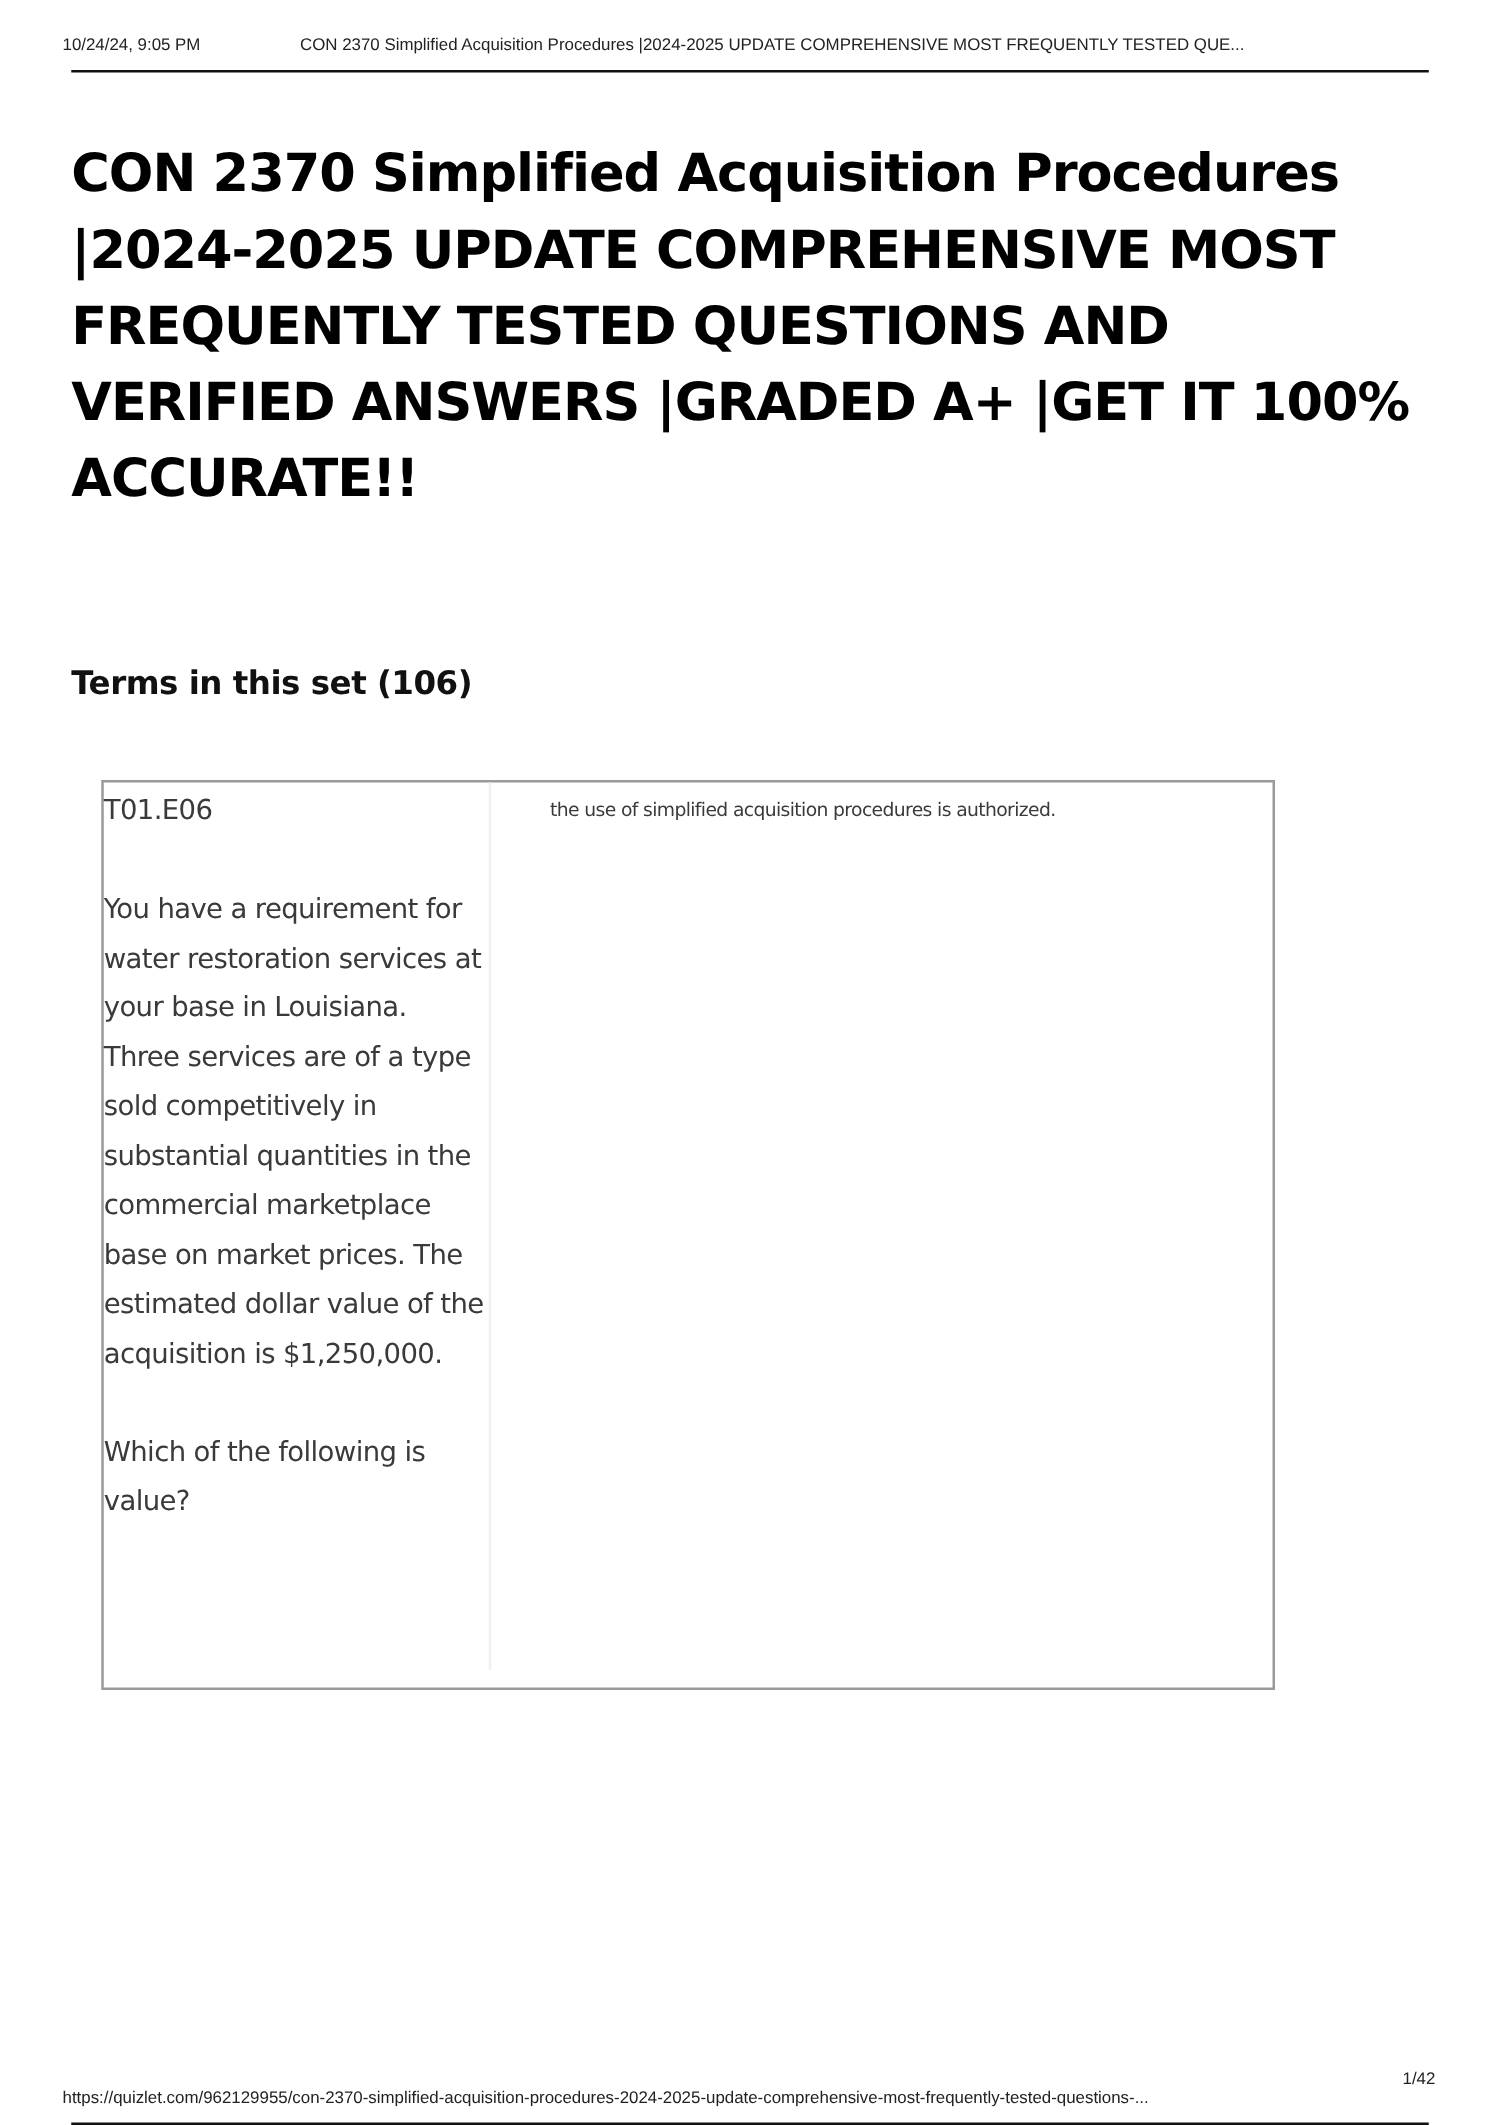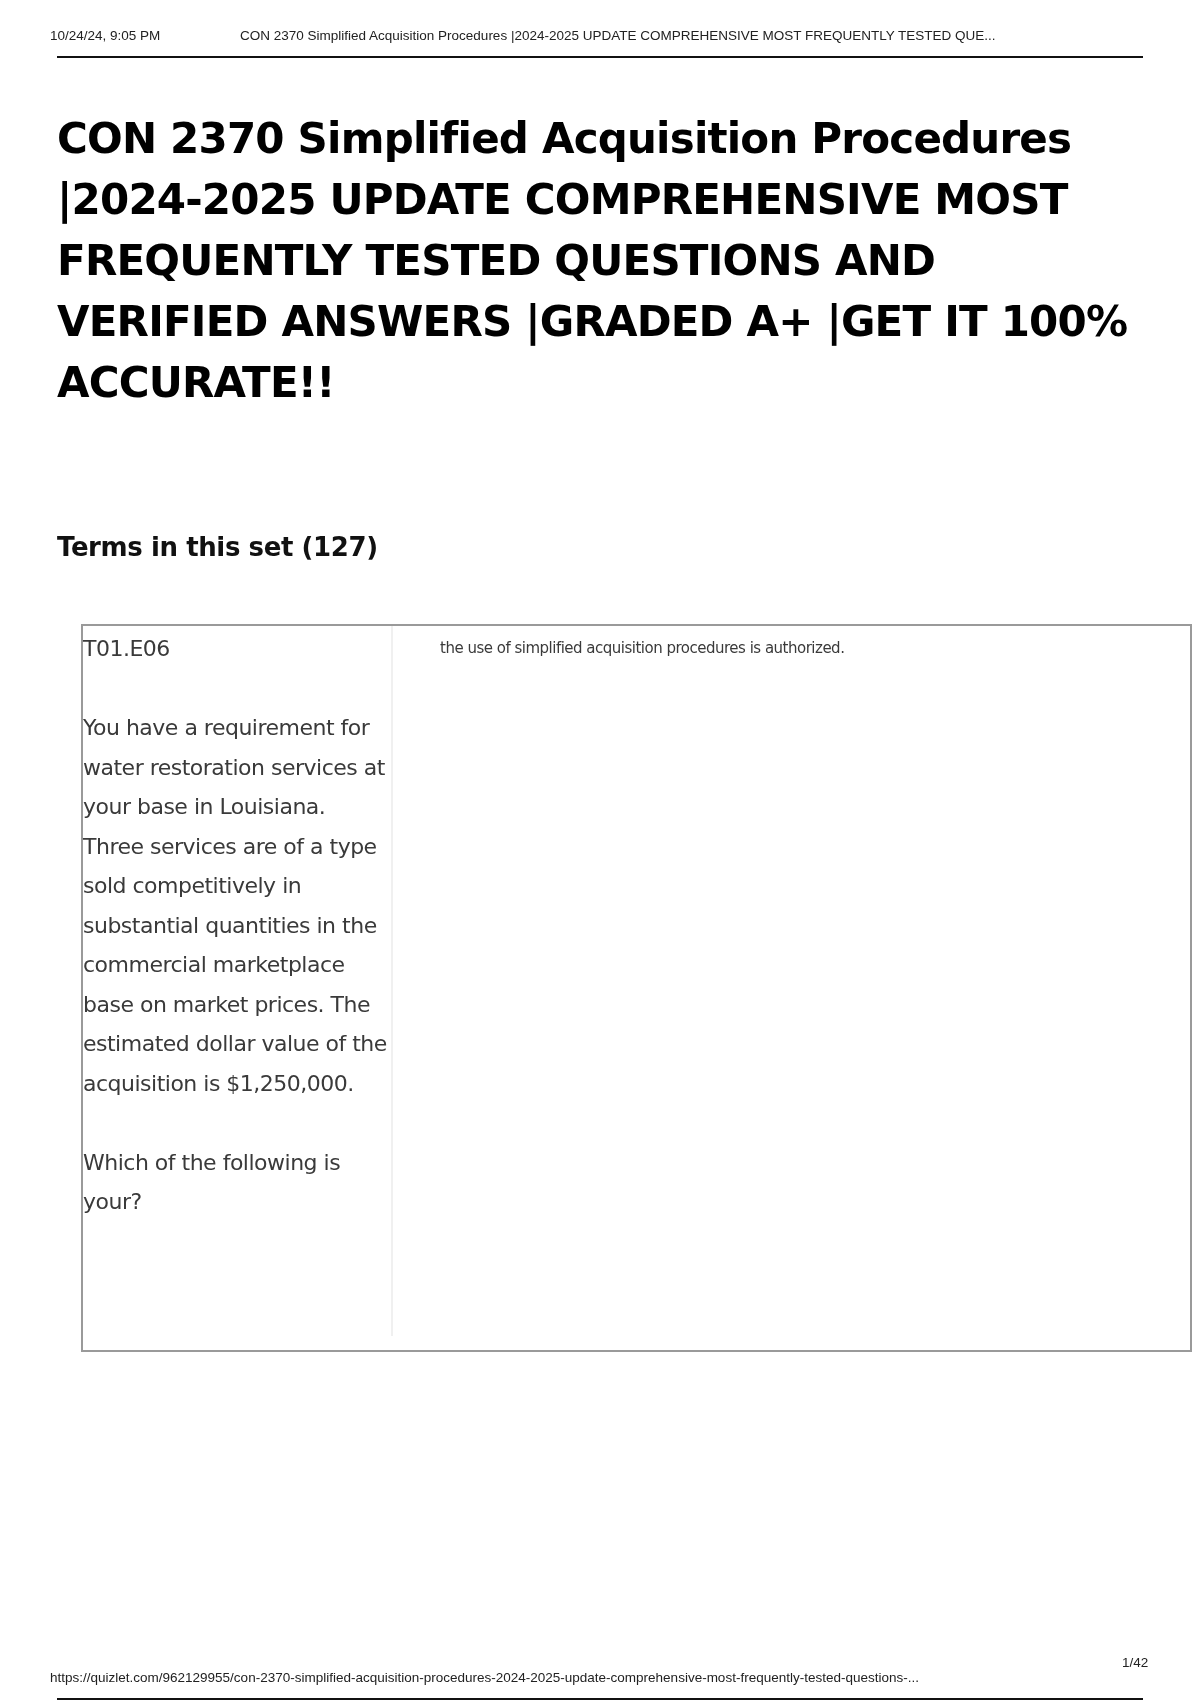--- a/index.html
+++ b/index.html
@@ -67,21 +67,21 @@
       font-family: "DejaVu Sans", sans-serif;
       font-weight: bold;
       font-size: 26px;
       letter-spacing: -0.4px;
       color: #111;
     }
     .term-card {
       position: absolute;
       top: 624px;
       left: 81px;
-      width: 1111px;
+      width: 939px;
       height: 728px;
       border: 2px solid #9a9a9a;
       box-sizing: border-box;
       background: #fff;
     }
     .term-col {
       position: absolute;
       top: 0;
       left: 0;
       width: 310px;
@@ -150,29 +150,29 @@
 <body>
 
 <div class="print-header">
   <span class="date">10/24/24, 9:05 PM</span>
   <span class="doc-title">CON 2370 Simplified Acquisition Procedures |2024-2025 UPDATE COMPREHENSIVE MOST FREQUENTLY TESTED QUE...</span>
 </div>
 <div class="header-rule"></div>
 
 <h1 class="page-title">CON 2370 Simplified Acquisition Procedures |2024-2025 UPDATE COMPREHENSIVE MOST FREQUENTLY TESTED QUESTIONS AND VERIFIED ANSWERS |GRADED A+ |GET IT 100% ACCURATE!!</h1>
 
-<h2 class="set-heading">Terms in this set (127)</h2>
+<h2 class="set-heading">Terms in this set (106)</h2>
 
 <div class="term-card">
   <div class="term-col">
     <p>T01.E06</p>
     <div class="gap"></div>
     <p>You have a requirement for water restoration services at your base in Louisiana. Three services are of a type sold competitively in substantial quantities in the commercial marketplace base on market prices. The estimated dollar value of the acquisition is $1,250,000.</p>
     <div class="gap"></div>
-    <p>Which of the following is your?</p>
+    <p>Which of the following is value?</p>
   </div>
   <div class="def-col">
     <p style="margin:0">the use of simplified acquisition procedures is authorized.</p>
   </div>
 </div>
 
 <div class="print-footer">
   <span class="url">https://quizlet.com/962129955/con-2370-simplified-acquisition-procedures-2024-2025-update-comprehensive-most-frequently-tested-questions-...</span>
   <span class="page-num">1/42</span>
 </div>

